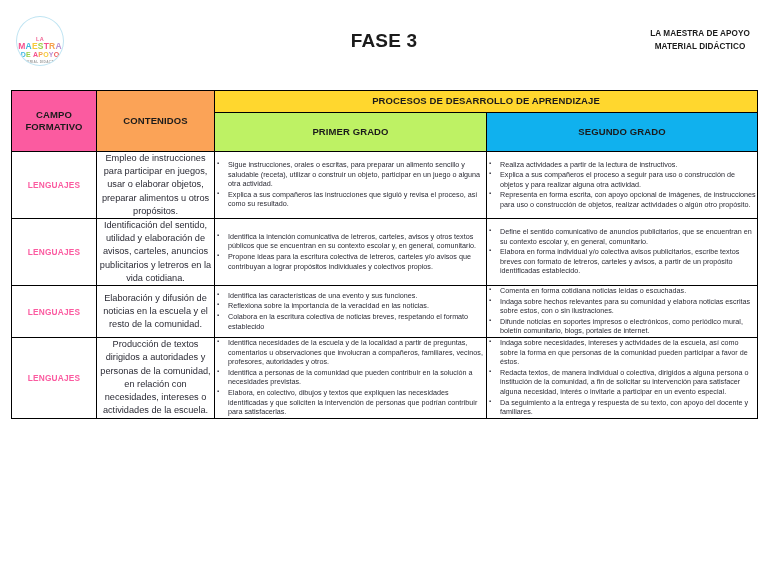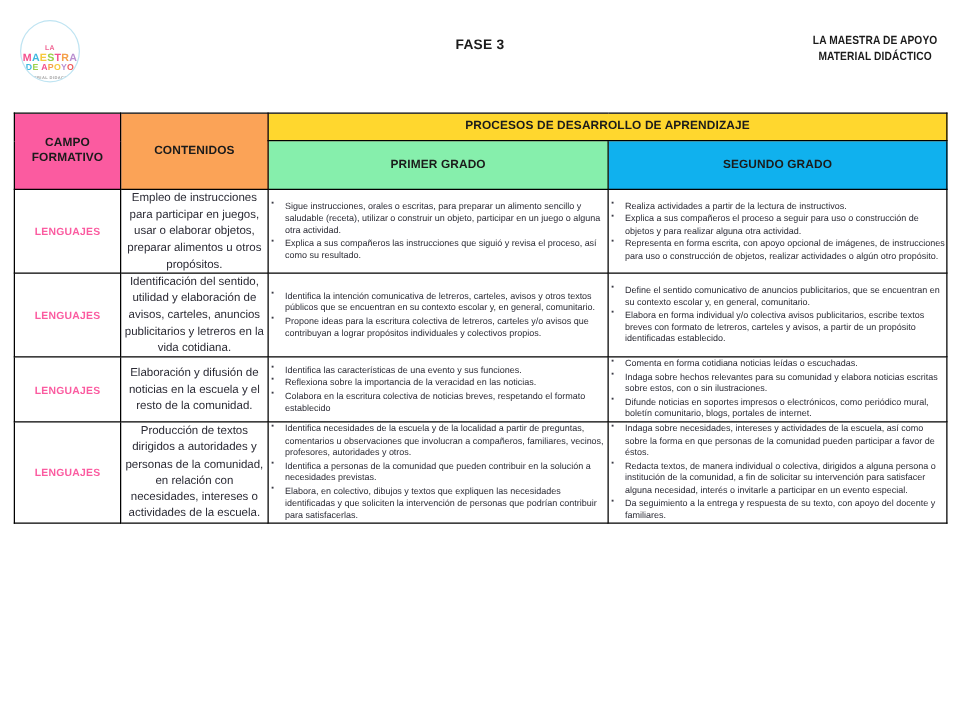--- a/index.html
+++ b/index.html
@@ -78,21 +78,21 @@
   .c-orange { color: #f5a04a; }
   .c-purple { color: #b98fd0; }
   .c-red    { color: #ef5b5b; }
 
   .title-main {
     position: absolute;
     left: 0;
     top: 30px;
     width: 768px;
     text-align: center;
-    font-size: 11px;
+    font-size: 19px;
     font-weight: bold;
     color: #1b1b1b;
     letter-spacing: .2px;
   }
 
   .title-sub {
     position: absolute;
     left: 0;
     top: 66px;
     width: 768px;
@@ -144,21 +144,21 @@
     font-size: 9.5px;
     font-weight: bold;
     color: #1b1b1b;
     text-align: center;
     letter-spacing: .1px;
     line-height: 12.5px;
   }
   th.hd-campo   { background: #fb5ba0; height: 30px; }
   th.hd-conten  { background: #fba357; }
   th.hd-proc    { background: #ffd72e; height: 22px; }
-  th.hd-primer  { background: #86efac; height: 39px; }
+  th.hd-primer  { background: #bef264; height: 39px; }
   th.hd-segundo { background: #10b1ee; height: 21px; }
 
   td.campo {
     text-align: center;
     font-size: 8.3px;
     font-weight: bold;
     color: #fb5ba0;
     letter-spacing: .2px;
     vertical-align: top;
     padding-top: 7px;

